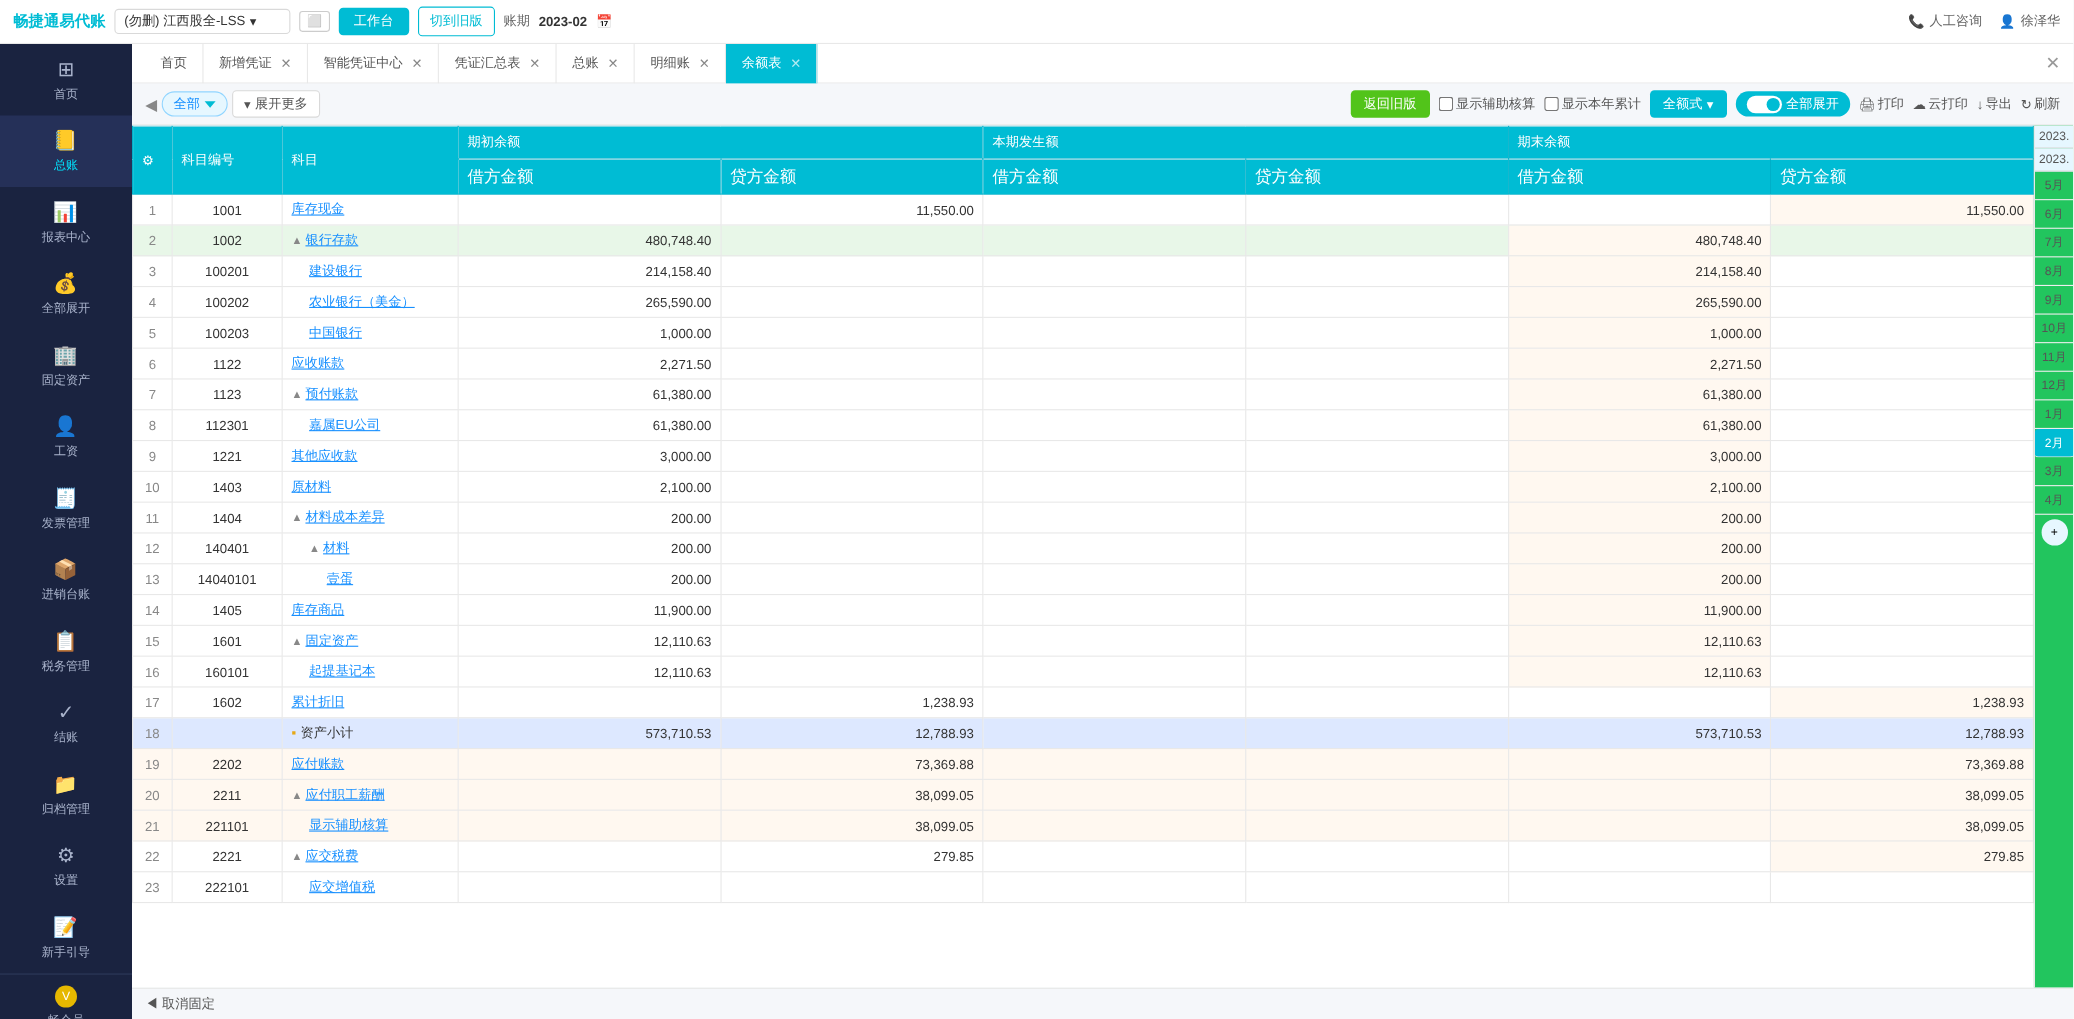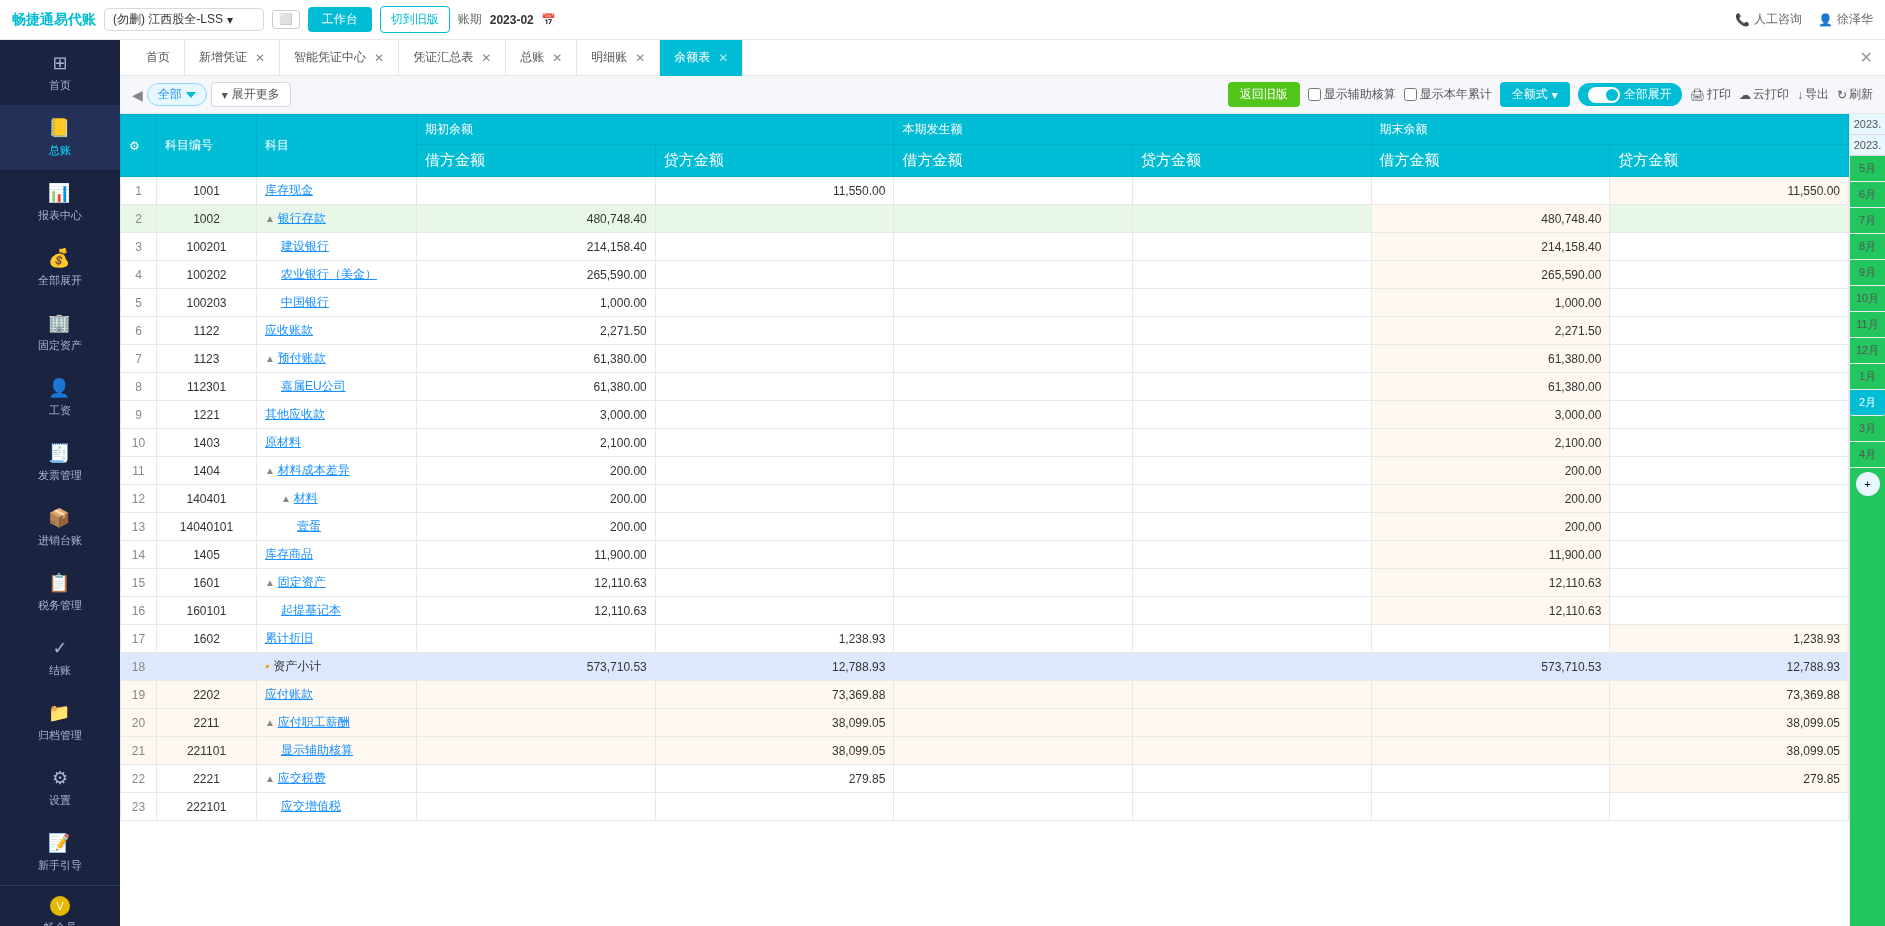--- a/index.html
+++ b/index.html
@@ -524,14 +524,17 @@
         <div class="right-month">11月</div>
         <div class="right-month">12月</div>
         <div class="right-month">1月</div>
         <div class="right-month active">2月</div>
         <div class="right-month">3月</div>
         <div class="right-month">4月</div>
         <div style="text-align:center;padding:4px 2px;cursor:pointer;border-radius:50%;background:#e6f7ff;margin:4px auto;width:24px;height:24px;display:flex;align-items:center;justify-content:center;">+</div>
       </div>
     </div>
 
+    <div class="fixed-bottom">
+      <span>◀ 取消固定</span>
+    </div>
   </div>
 </div>
 
 </body></html>

